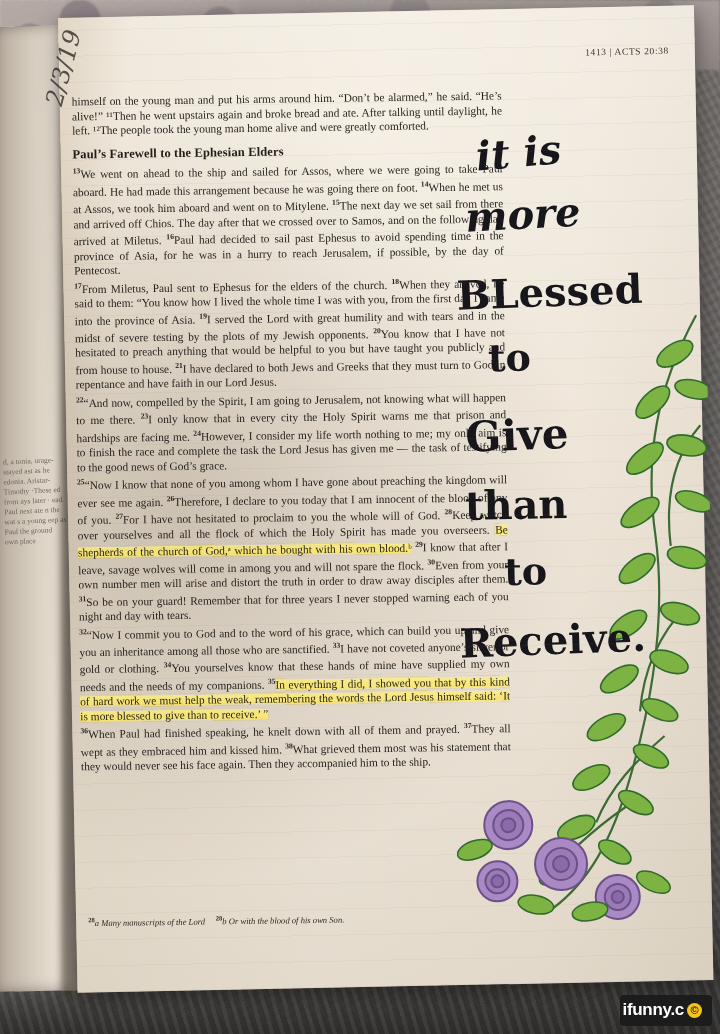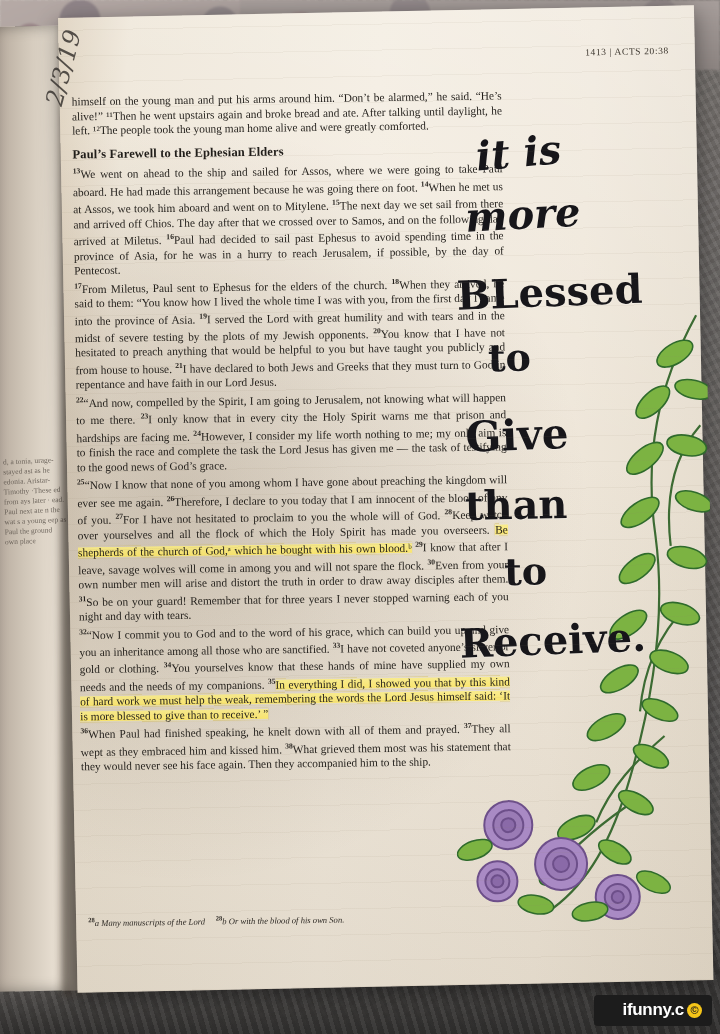--- a/index.html
+++ b/index.html
@@ -154,21 +154,21 @@
   .hw7{left:46px;top:420px;font-size:38px;font-style:normal;}
   .hw8{left:0px;top:488px;font-size:40px;font-style:normal;transform:rotate(-1deg);}
 
   
   .art{position:absolute;right:-6px;top:300px;width:260px;height:620px;pointer-events:none;}
 
   
   .wm{
     position:absolute;right:8px;bottom:8px;
     background:#1c1c1c;color:#fff;
-    padding:5px 10px 6px 28px;border-radius:4px;
+    padding:5px 10px 6px 2px;border-radius:4px;
     font-family:"Liberation Sans",sans-serif;
     font-weight:bold;font-size:17px;letter-spacing:-.3px;
     display:flex;align-items:center;gap:2px;
   }
   .wm .i{color:#fff;}
   .wm .smiley{
     display:inline-block;width:15px;height:15px;border-radius:50%;
     background:#f5c518;color:#1c1c1c;font-size:11px;line-height:15px;text-align:center;
     margin-left:1px;
   }

